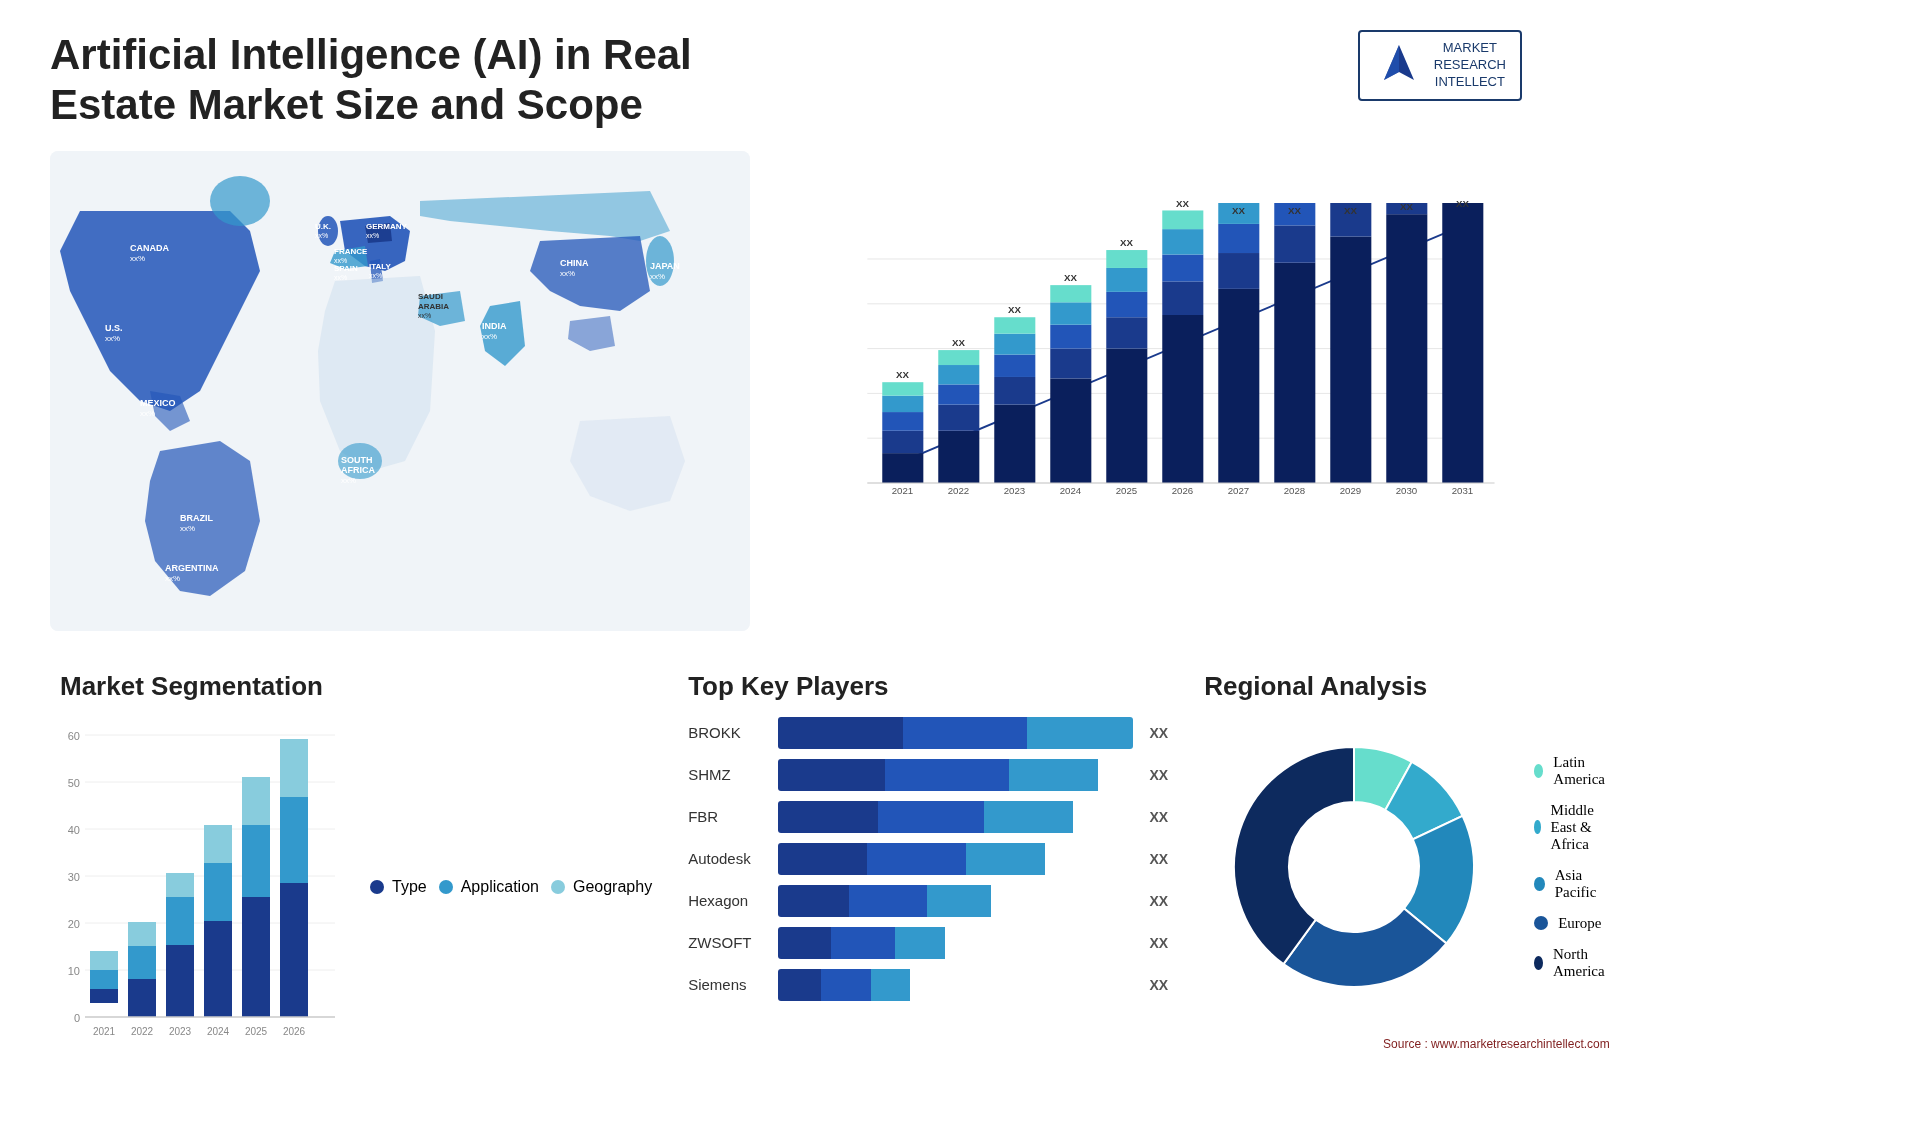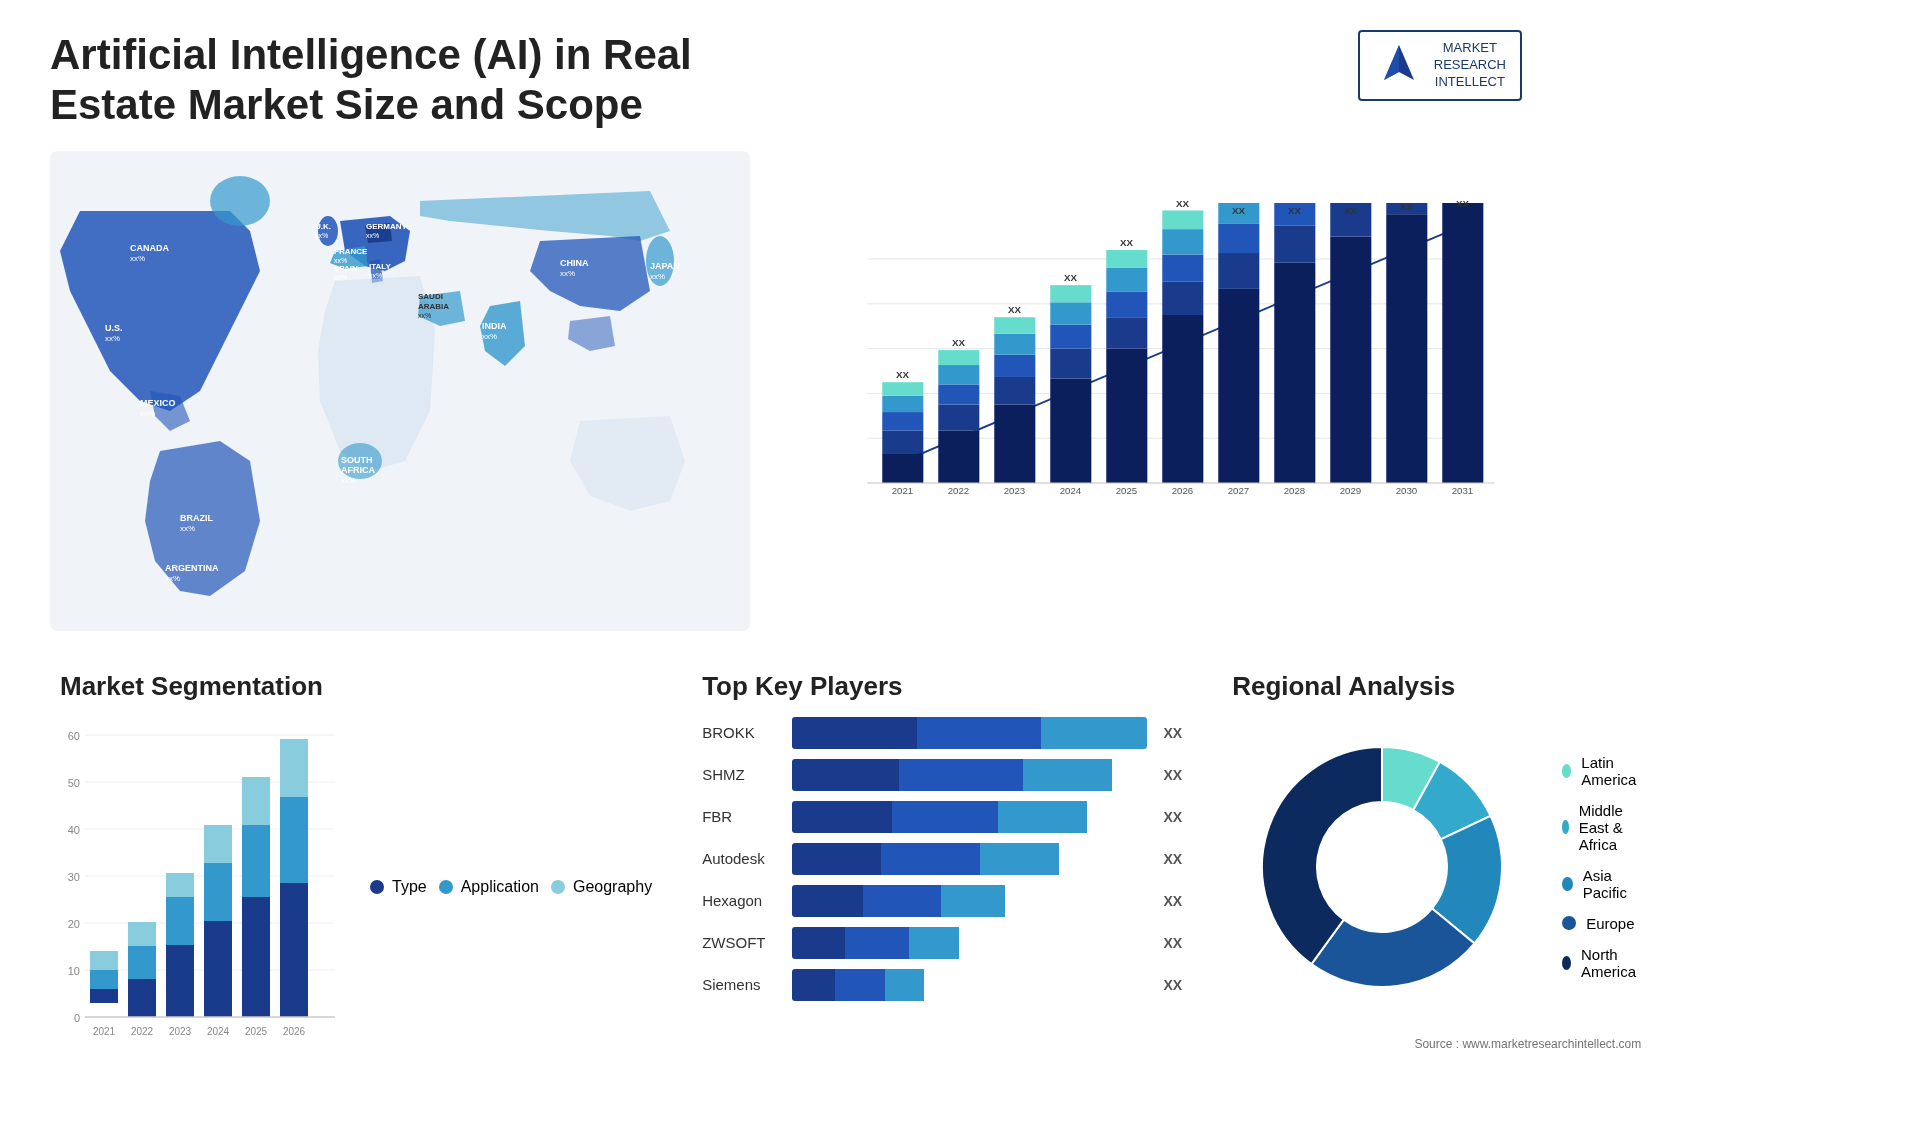--- a/index.html
+++ b/index.html
@@ -76,21 +76,21 @@
     
     .bar-chart-section {
       flex: 1;
       position: relative;
       padding: 20px 20px 60px 60px;
     }
 
     
     .bottom-row {
       display: flex;
-      gap: 30px;
+      gap: 16px;
       height: 420px;
     }
 
     
     .segmentation-section {
       flex: 0 0 420px;
       padding: 10px;
     }
 
     .section-title {
@@ -176,20 +176,21 @@
     .regional-section {
       flex: 1;
       padding: 10px;
     }
 
     .regional-inner {
       display: flex;
       align-items: center;
       gap: 30px;
       margin-top: 10px;
+      font-family: Liberation Serif, serif;
     }
 
     .donut-container {
       position: relative;
       width: 300px;
       height: 300px;
     }
 
     .regional-legend {
       display: flex;
@@ -206,21 +207,21 @@
 
     .regional-dot {
       width: 14px;
       height: 14px;
       border-radius: 50%;
     }
 
     
     .source-text {
       font-size: 12px;
-      color: #737373;
+      color: #7f1d1d;
       text-align: right;
       margin-top: 5px;
     }
   </style>
 </head>
 <body>
 
 <div class="page-container">
 
   <div class="header">

